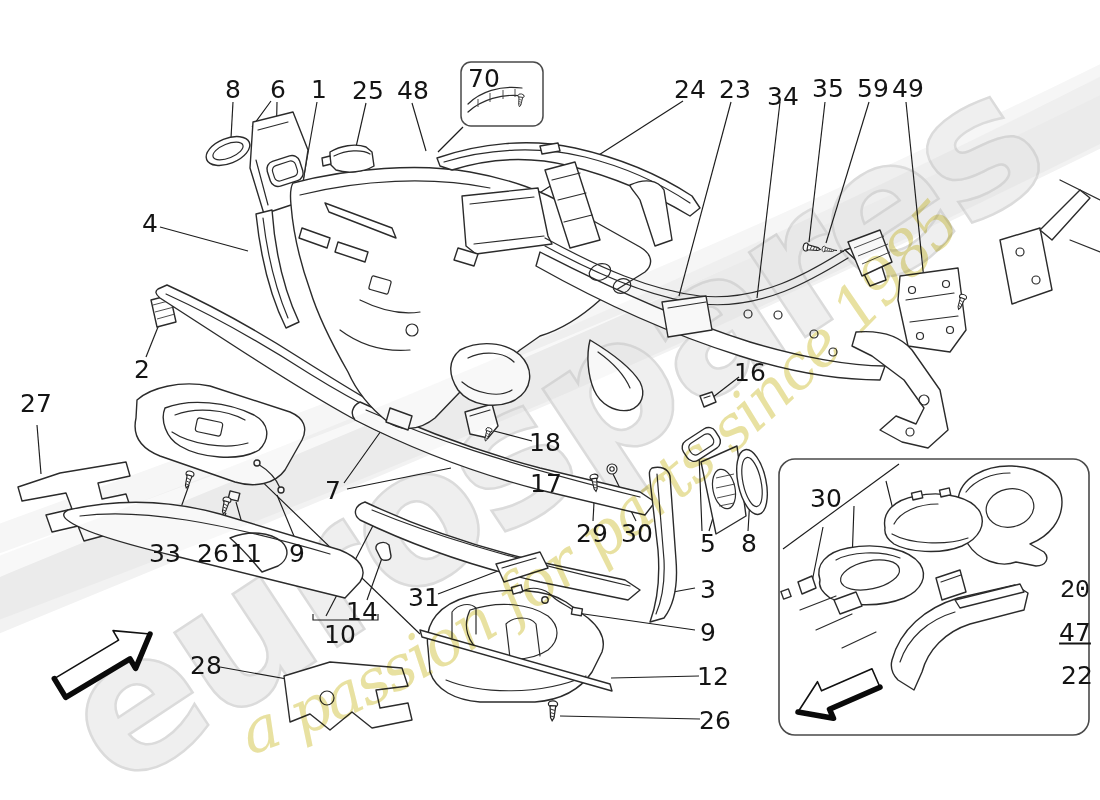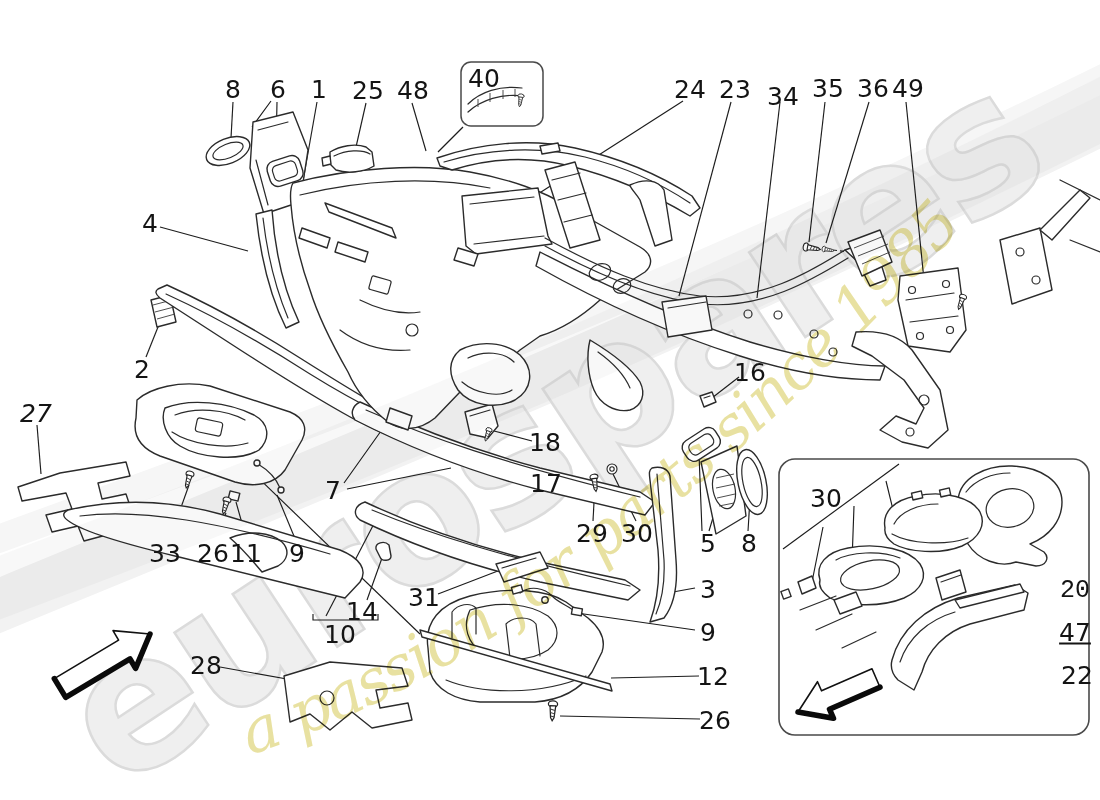--- a/index.html
+++ b/index.html
@@ -316,30 +316,30 @@
     </text>
   </g>
 </svg>
 
 <div id="labels">
       <div class="callout" style="left: 233px; top: 89px;">8</div>
       <div class="callout" style="left: 278px; top: 89px;">6</div>
       <div class="callout" style="left: 319px; top: 89px;">1</div>
       <div class="callout" style="left: 368px; top: 90px;">25</div>
       <div class="callout" style="left: 413px; top: 90px;">48</div>
-      <div class="callout" style="left: 484px; top: 78px;">40</div>
+      <div class="callout" style="left: 484px; top: 78px;">70</div>
       <div class="callout" style="left: 690px; top: 89px;">24</div>
       <div class="callout" style="left: 735px; top: 89px;">23</div>
       <div class="callout" style="left: 783px; top: 88px; margin-top: 8px;">34</div>
       <div class="callout" style="left: 828px; top: 88px;">35</div>
-      <div class="callout" style="left: 873px; top: 88px;">36</div>
+      <div class="callout" style="left: 873px; top: 88px;">59</div>
       <div class="callout" style="left: 908px; top: 88px;">49</div>
       <div class="callout" style="left: 150px; top: 223px;">4</div>
       <div class="callout" style="left: 142px; top: 369px;">2</div>
-      <div class="callout" style="left: 36px; top: 413px; font-style: italic;">27</div>
+      <div class="callout" style="left: 36px; top: 403px;">27</div>
       <div class="callout" style="left: 165px; top: 553px;">33</div>
       <div class="callout" style="left: 213px; top: 553px;">26</div>
       <div class="callout" style="left: 246px; top: 553px;">11</div>
       <div class="callout" style="left: 297px; top: 553px;">9</div>
       <div class="callout" style="left: 333px; top: 490px;">7</div>
       <div class="callout" style="left: 545px; top: 442px;">18</div>
       <div class="callout" style="left: 546px; top: 483px;">17</div>
       <div class="callout" style="left: 592px; top: 533px;">29</div>
       <div class="callout" style="left: 637px; top: 533px;">30</div>
       <div class="callout" style="left: 750px; top: 372px;">16</div>

